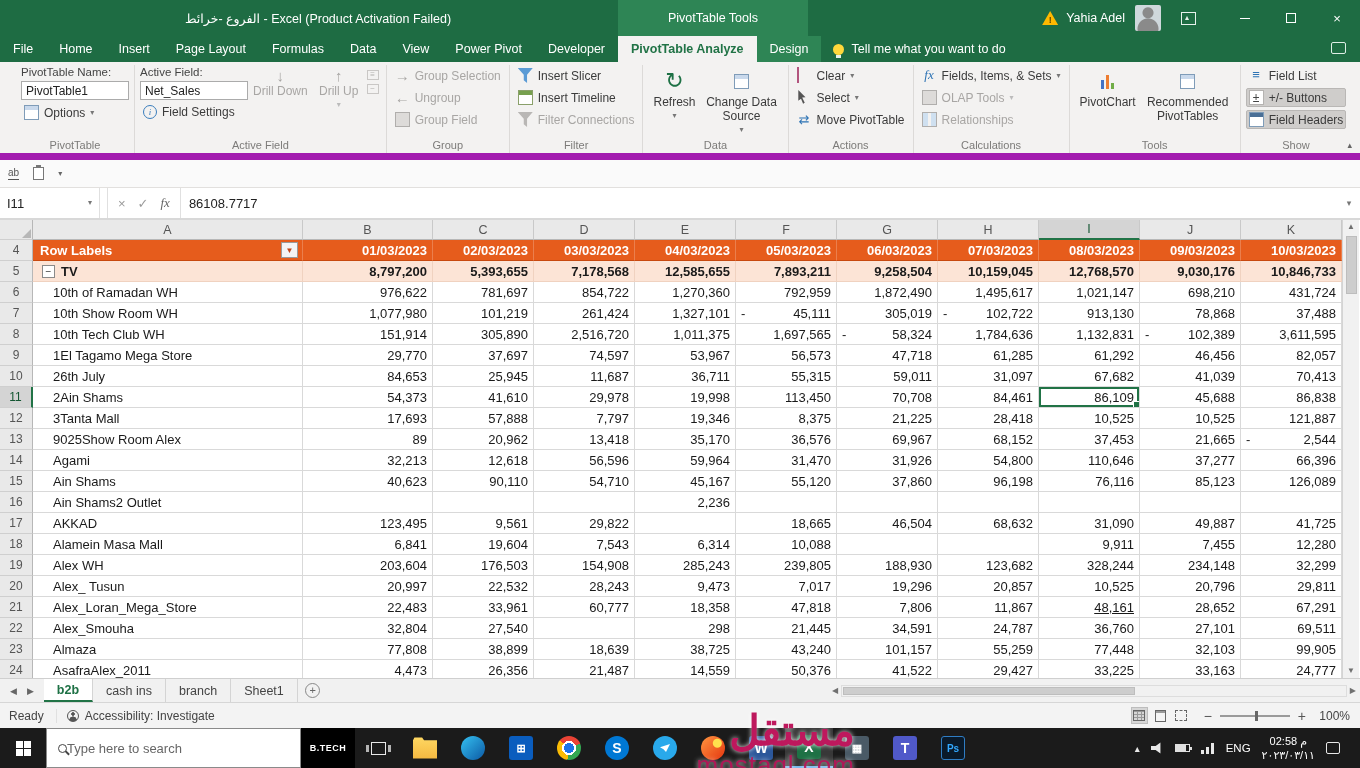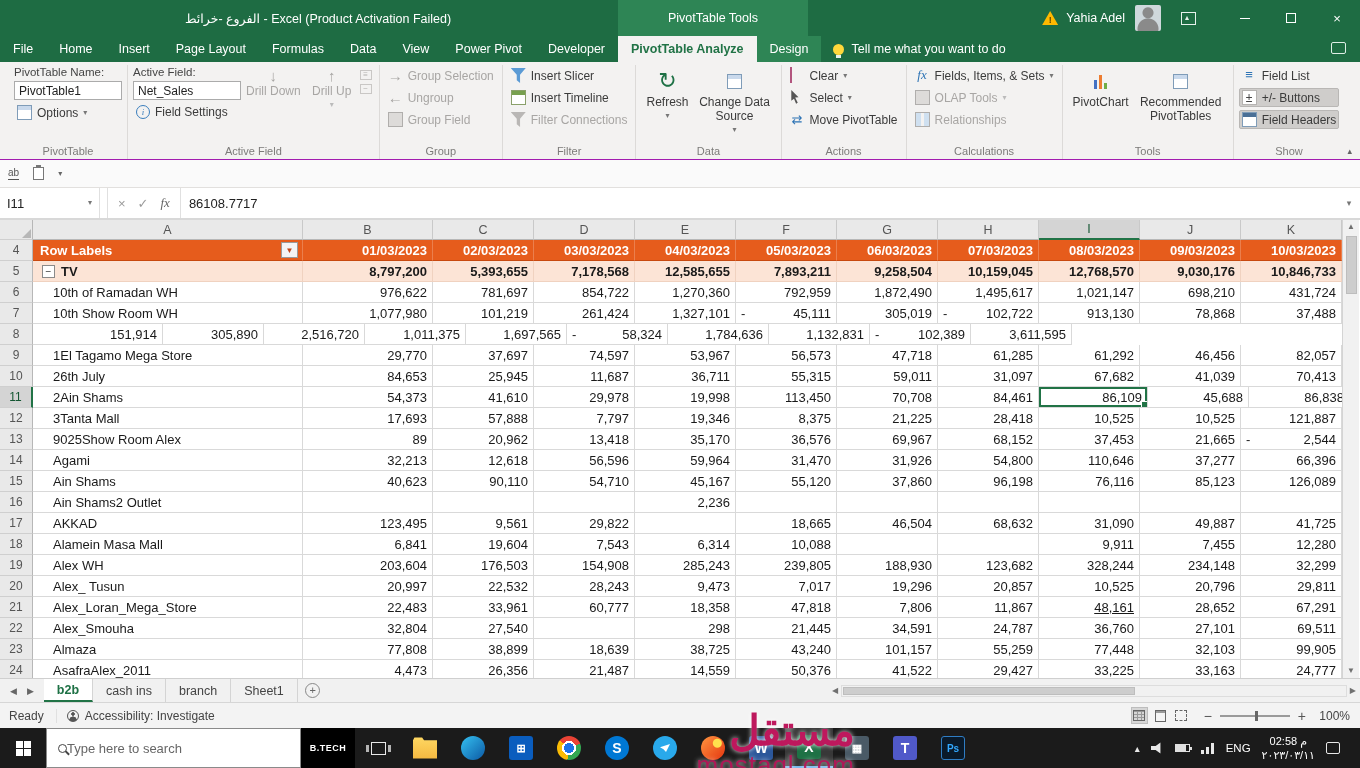--- a/index.html
+++ b/index.html
@@ -25,21 +25,21 @@
 .tabrow{flex:0 0 26px;background:#1E6C43;display:flex;align-items:stretch;color:#fff;font-size:12.5px;position:relative}
 .rtab{padding:0 13px;display:flex;align-items:center;white-space:nowrap}
 .rtab.ctx{background:#2E8555}
 .rtab.active{background:#f3f2f1;color:#217346;font-weight:bold}
 .tellme{display:flex;align-items:center;gap:7px;padding:0 12px}
 .bulb{width:11px;height:11px;border-radius:50%;background:#FFD83B;position:relative}
 .bulb::after{content:"";position:absolute;left:3px;bottom:-3px;width:5px;height:3px;background:#e8f2ec}
 .comment-ic{position:absolute;right:14px;top:6px;width:15px;height:12px;border:1px solid #dfeee6;border-radius:2px}
 
 
-.ribbon{flex:0 0 98px;background:#f3f2f1;border-bottom:1px solid #a21caf;display:flex;padding:3px 0 0 9px;position:relative;font-size:12px;color:#3b3b3b}
+.ribbon{flex:0 0 98px;background:#f3f2f1;border-bottom:7px solid #a21caf;display:flex;padding:3px 0 0 16px;position:relative;font-size:12px;color:#3b3b3b}
 .rgroup{display:flex;flex-direction:column;position:relative;padding:1px 5px 15px 5px;border-right:1px solid #dcdad8}
 .glabel{position:absolute;bottom:2px;left:0;right:0;text-align:center;font-size:11px;color:#7c7b79;white-space:nowrap}
 .rcol{display:flex;flex-direction:column;gap:3px}
 .tinylabel{font-size:11.5px;color:#444}
 .rinput{width:108px;height:19px;border:1px solid #ababab;background:#fff;font-family:"Liberation Sans",sans-serif;font-size:12px;padding:0 4px;color:#222}
 .sbtn{display:flex;align-items:center;gap:5px;padding:2px 3px;white-space:nowrap}
 .sbtn.on{background:#cfcdcb;border:1px solid #b9b7b5;border-radius:2px;padding:1px 2px}
 .dis{color:#a8a6a4}
 .dd{font-size:8px;color:#777;line-height:1}
 .dis .dd{color:#bbb}
@@ -514,20 +514,23 @@
           <div class="g-cell num neg" style="width: 101px;">
             <div>-</div>
             <div>102,722</div>
           </div>
           <div class="g-cell num" style="width: 101px;">913,130</div>
           <div class="g-cell num" style="width: 101px;">78,868</div>
           <div class="g-cell num" style="width: 101px;">37,488</div>
         </div>
         <div class="g-row">
           <div class="g-cell gutter">8</div>
+          <div class="g-cell w-a rlabel">
+            <div>10th Tech Club WH</div>
+          </div>
           <div class="g-cell num" style="width: 130px; text-align: center;">151,914</div>
           <div class="g-cell num" style="width: 101px;">305,890</div>
           <div class="g-cell num" style="width: 101px;">2,516,720</div>
           <div class="g-cell num" style="width: 101px;">1,011,375</div>
           <div class="g-cell num" style="width: 101px;">1,697,565</div>
           <div class="g-cell num neg" style="width: 101px;">
             <div>-</div>
             <div>58,324</div>
           </div>
           <div class="g-cell num" style="width: 101px;">1,784,636</div>
@@ -575,21 +578,21 @@
           <div class="g-cell w-a rlabel">
             <div>2Ain Shams</div>
           </div>
           <div class="g-cell num" style="width: 130px;">54,373</div>
           <div class="g-cell num" style="width: 101px;">41,610</div>
           <div class="g-cell num" style="width: 101px;">29,978</div>
           <div class="g-cell num" style="width: 101px;">19,998</div>
           <div class="g-cell num" style="width: 101px;">113,450</div>
           <div class="g-cell num" style="width: 101px;">70,708</div>
           <div class="g-cell num" style="width: 101px;">84,461</div>
-          <div class="g-cell num sel" style="width: 109px;">86,109</div>
+          <div class="g-cell num sel" style="width: 101px;">86,109</div>
           <div class="g-cell num" style="width: 101px;">45,688</div>
           <div class="g-cell num" style="width: 101px;">86,838</div>
         </div>
         <div class="g-row">
           <div class="g-cell gutter">12</div>
           <div class="g-cell w-a rlabel">
             <div>3Tanta Mall</div>
           </div>
           <div class="g-cell num" style="width: 130px;">17,693</div>
           <div class="g-cell num" style="width: 101px;">57,888</div>

